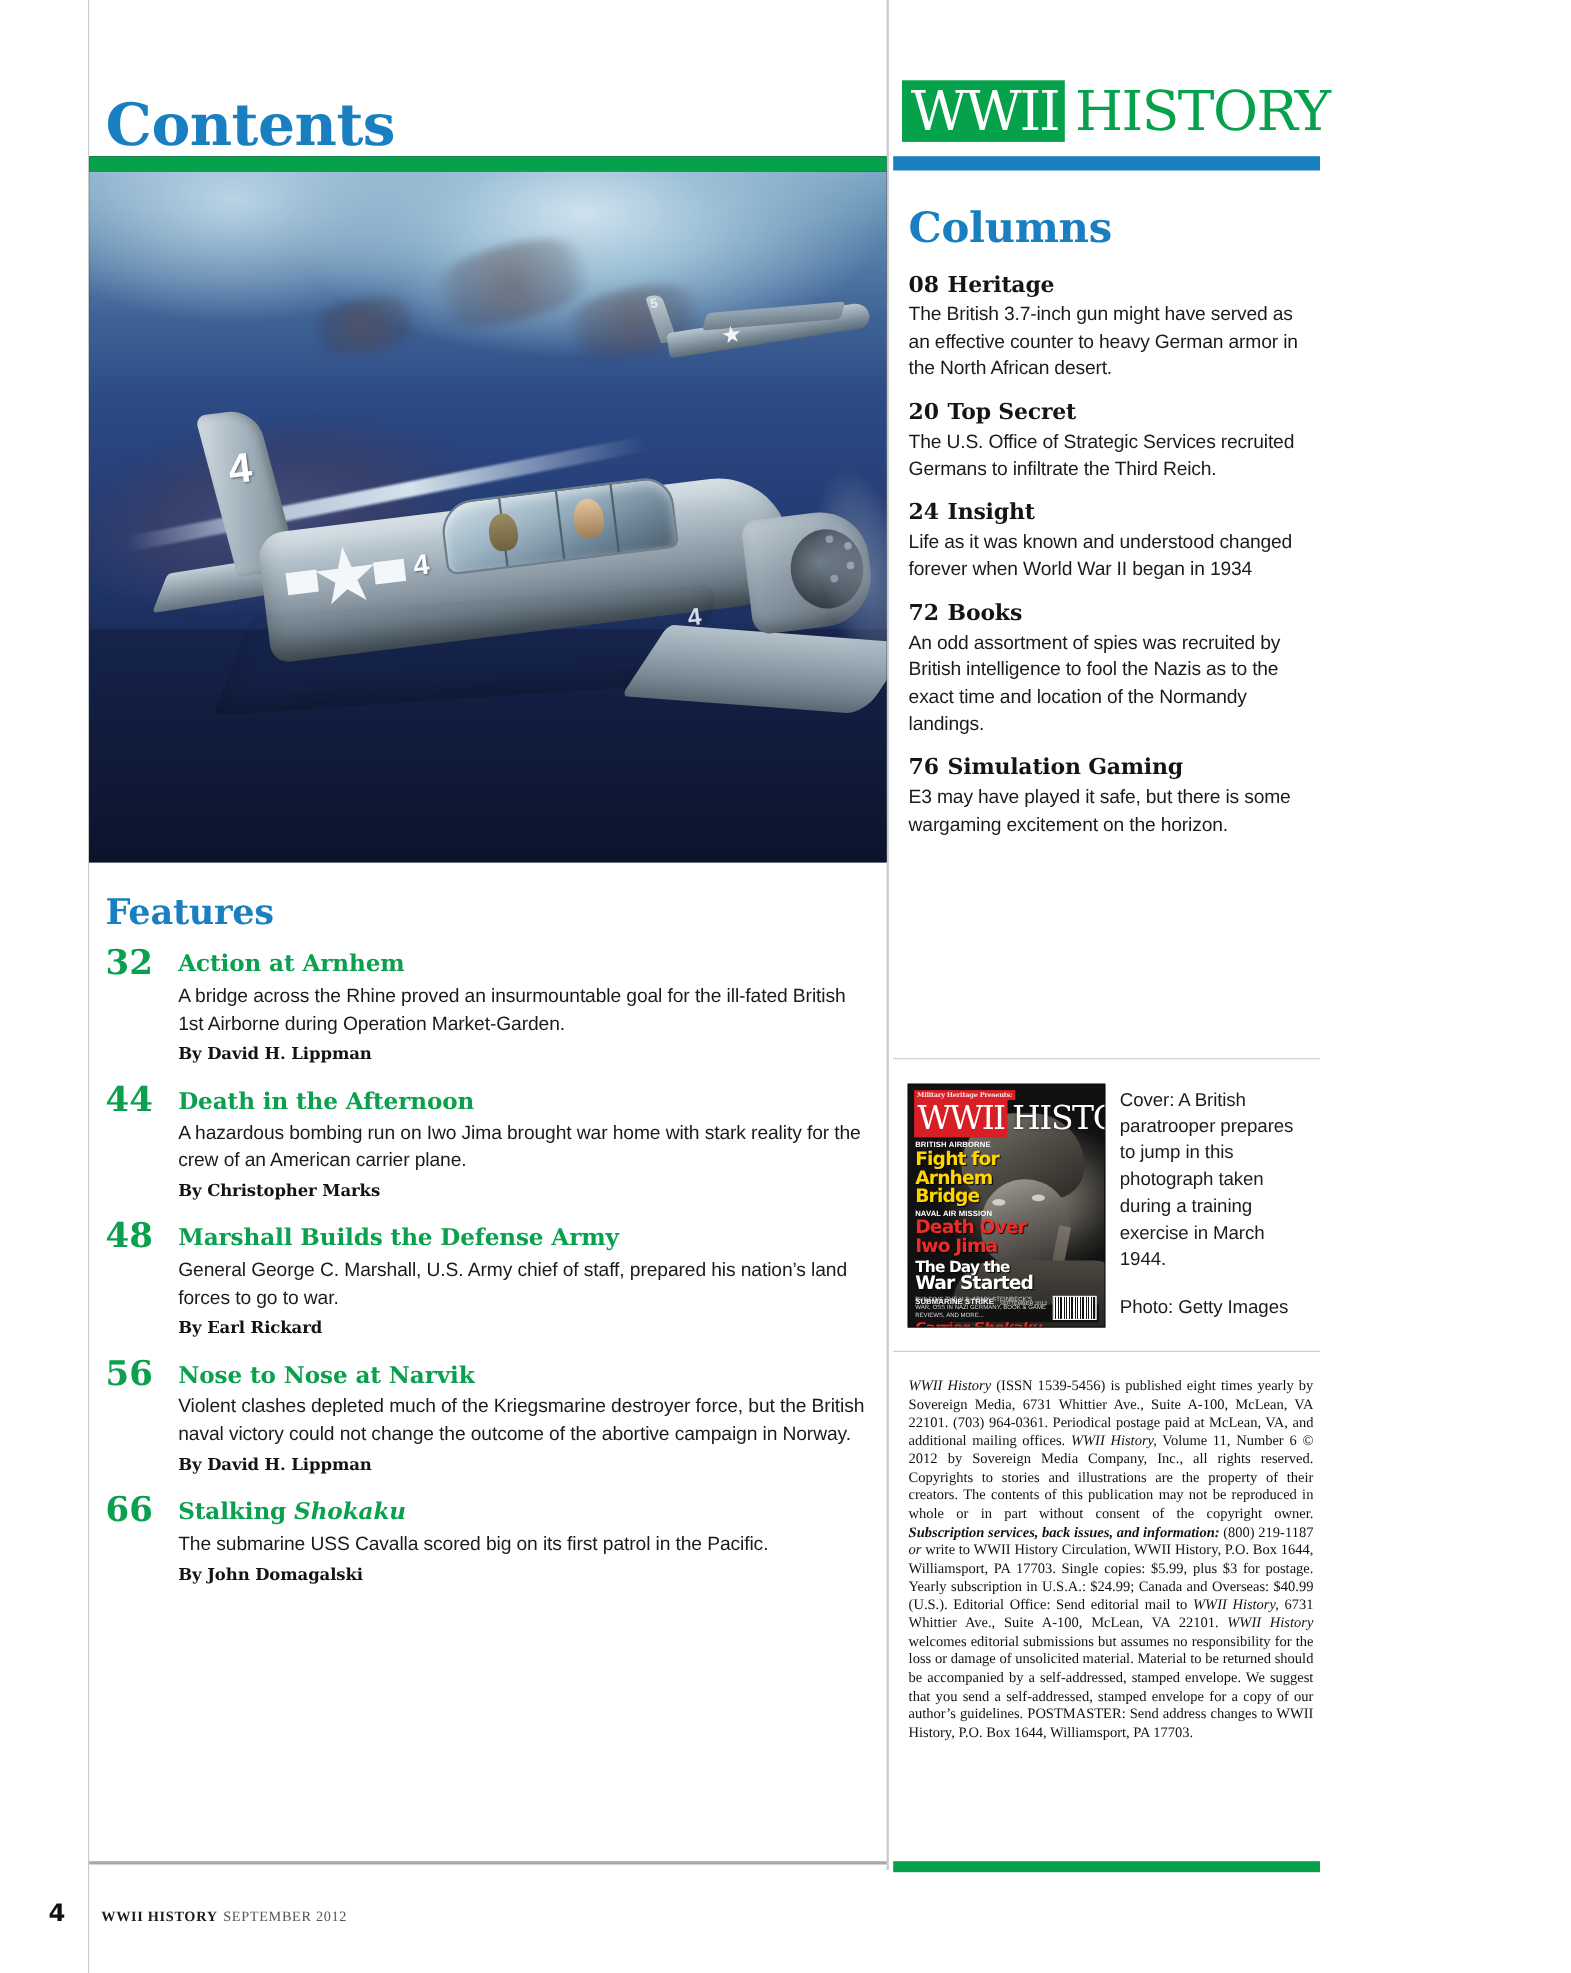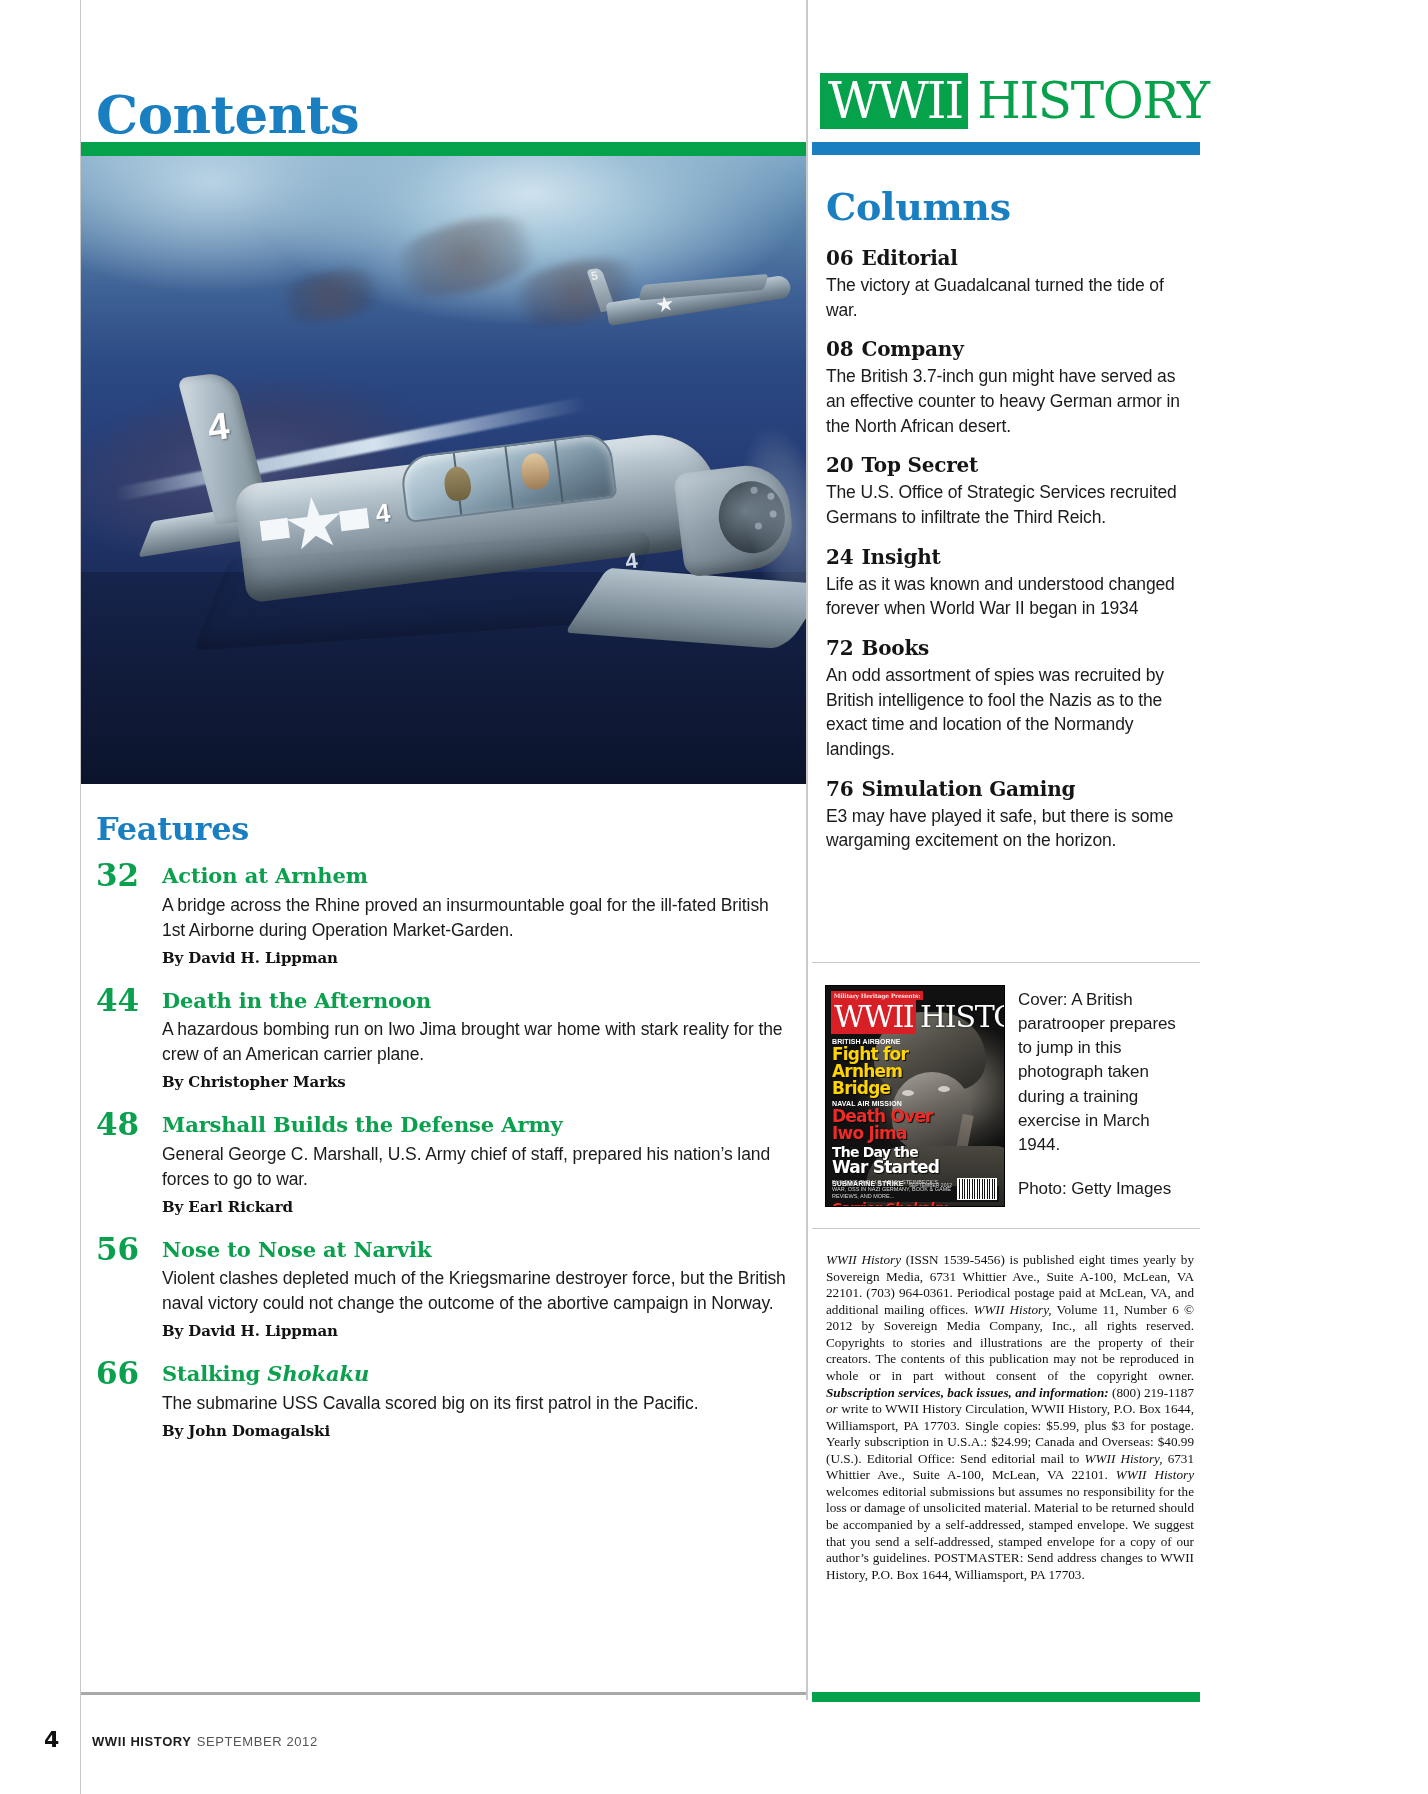--- a/index.html
+++ b/index.html
@@ -573,21 +573,21 @@
     position: absolute;
     left: 44px; top: 1727px;
     font-family: "DejaVu Sans", "Liberation Sans", sans-serif;
     font-weight: bold;
     font-size: 22px;
     color: #111;
   }
   .footer-text {
     position: absolute;
     left: 92px; top: 1734px;
-    font-family: Liberation Sans, sans-serif;
+    font-family: Liberation Serif, serif;
     font-size: 13px;
     letter-spacing: 0.6px;
     color: #1b1b1b;
   }
   .footer-text .ft-brand { font-weight: bold; }
   .footer-text .ft-issue { color: #555; margin-left: 5px; }
 </style>
 </head>
 <body>
 
@@ -694,27 +694,23 @@
     <span class="mh-wwii">WWII</span>
     <span class="mh-history">HISTORY</span>
   </div>
 
   <div class="bluebar"></div>
 
   <div class="columns-heading">Columns</div>
 
   <div class="columns-list">
 
+
     <div class="colitem">
-      <div class="chead"><span class="cnum">06</span><span>Editorial</span></div>
-      <div class="cdesc">The victory at Guadalcanal turned the tide of war.</div>
-    </div>
-
-    <div class="colitem">
-      <div class="chead"><span class="cnum">08</span><span>Company</span></div>
+      <div class="chead"><span class="cnum">08</span><span>Heritage</span></div>
       <div class="cdesc">The British 3.7-inch gun might have served as an effective counter to heavy German armor in the North African desert.</div>
     </div>
 
 
     <div class="colitem">
       <div class="chead"><span class="cnum">20</span><span>Top Secret</span></div>
       <div class="cdesc">The U.S. Office of Strategic Services recruited Germans to infiltrate the Third Reich.</div>
     </div>
 
     <div class="colitem">

